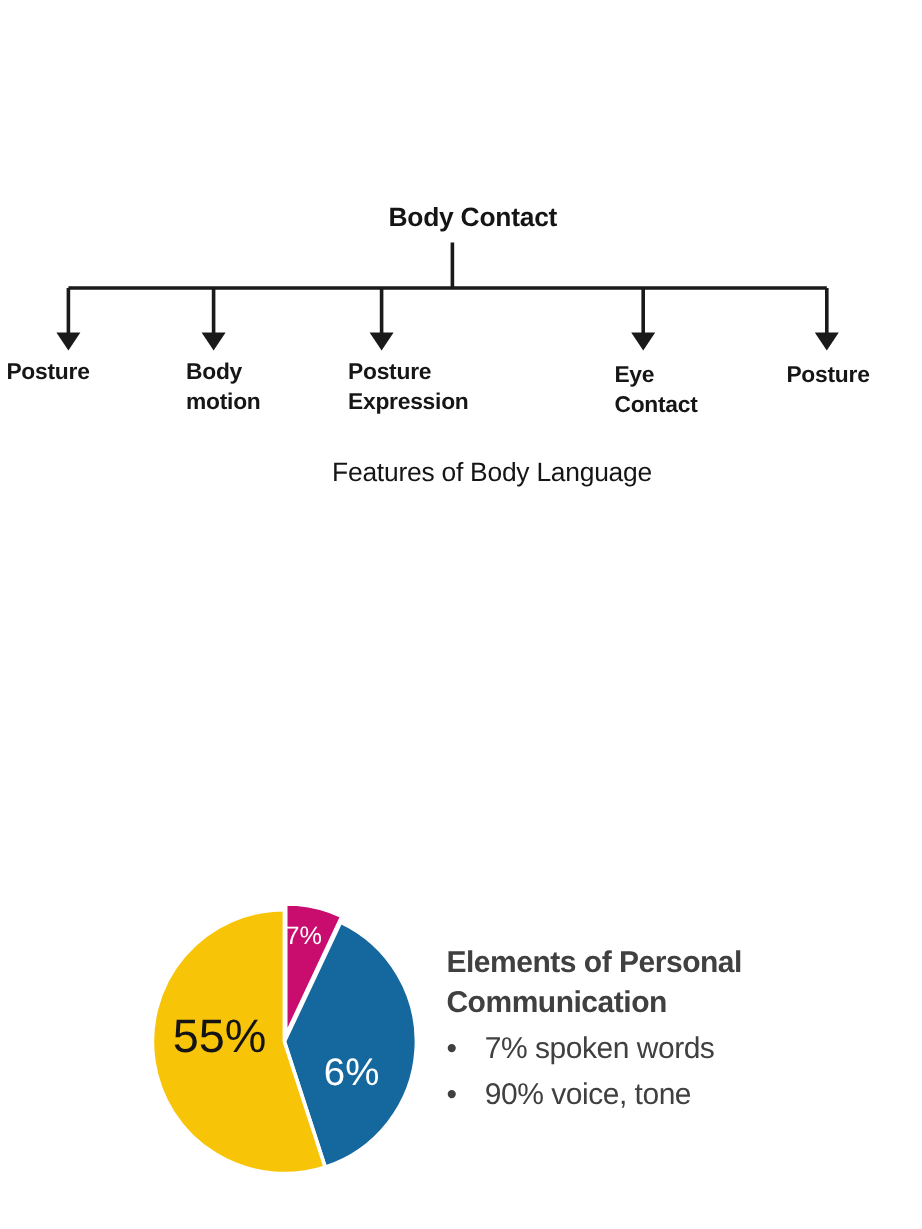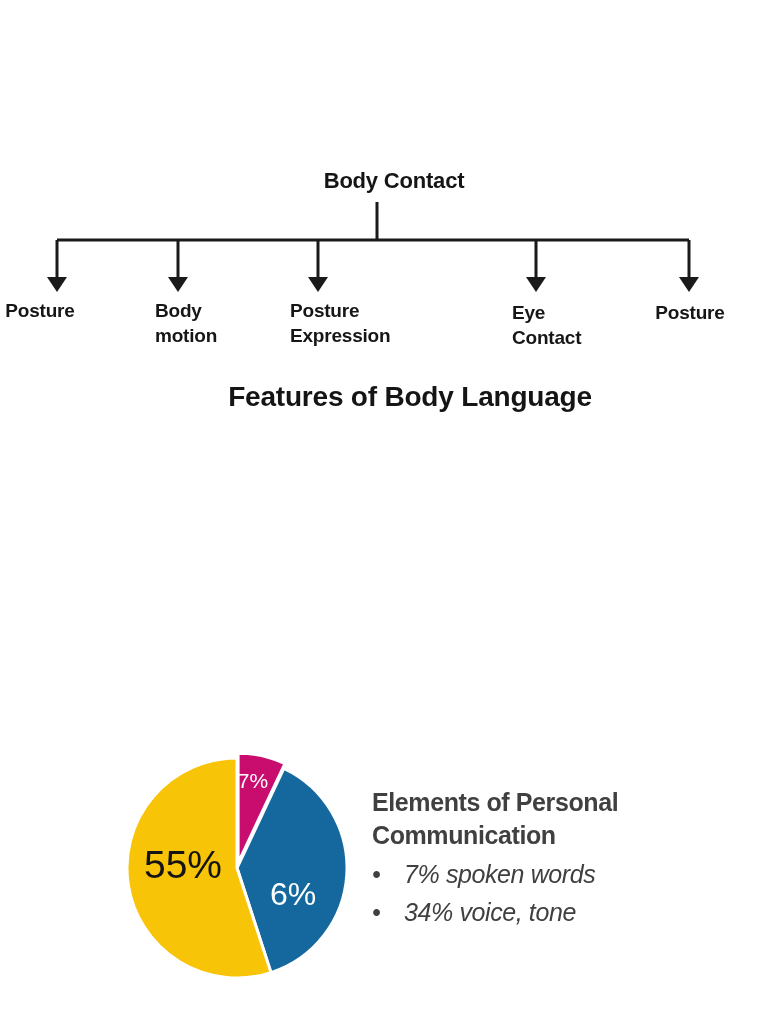--- a/index.html
+++ b/index.html
@@ -17,35 +17,35 @@
     position:absolute;font-size:19px;font-weight:700;line-height:25px;color:#161616;
     letter-spacing:-0.2px;
   }
   .n0{left:40px;top:298px;transform:translateX(-50%);white-space:nowrap;}
   .n1{left:155px;top:298px;width:78px;}
   .n2{left:290px;top:298px;width:128px;}
   .n3{left:512px;top:300px;width:98px;}
   .n4{left:690px;top:300px;transform:translateX(-50%);white-space:nowrap;}
   .tree-caption{
     position:absolute;left:410px;top:381px;transform:translateX(-50%);
-    font-size:28px;font-weight:700;white-space:nowrap;letter-spacing:-0.2px;color:#151515;
+    font-size:22px;font-weight:400;white-space:nowrap;letter-spacing:-0.2px;color:#151515;
   }
   
   .pie-wrap{position:absolute;left:126px;top:755px;width:223px;height:228px;}
   .plabel{position:absolute;transform:translate(-50%,-50%);font-weight:400;}
   .pl0{left:127px;top:26px;font-size:21px;}
   .pl1{left:167px;top:139px;font-size:32px;}
   .pl2{left:57px;top:110px;font-size:39px;}
   
   .panel{position:absolute;left:372px;top:786px;width:330px;color:#404040;}
   .panel-title{
     font-size:25px;font-weight:700;line-height:33px;width:300px;letter-spacing:-0.4px;
   }
   .panel ul{margin:4px 0 0 0;padding:0;list-style:none;font-size:25px;line-height:37.5px;letter-spacing:-0.4px;}
-  .panel li{white-space:nowrap;font-style:italic;}
+  .panel li{white-space:nowrap;}
   .panel .b{display:inline-block;width:32px;}
 </style>
 </head>
 <body>
 
 <div class="page">
 
   <div>
     <div class="tree-title">Body Contact</div>
 
@@ -75,17 +75,17 @@
       </svg>
     <span class="plabel pl0" style="color: rgb(255, 255, 255);">7%</span>
     <span class="plabel pl1" style="color: rgb(255, 255, 255);">6%</span>
     <span class="plabel pl2" style="color: rgb(20, 20, 20);">55%</span>
   </div>
 
   <div class="panel">
     <div class="panel-title">Elements of Personal Communication</div>
     <ul>
       <li><span class="b">•</span><span>7% spoken words</span></li>
-      <li><span class="b">•</span><span>34% voice, tone</span></li>
+      <li><span class="b">•</span><span>90% voice, tone</span></li>
     </ul>
   </div>
 
 </div>
 
 </body></html>

